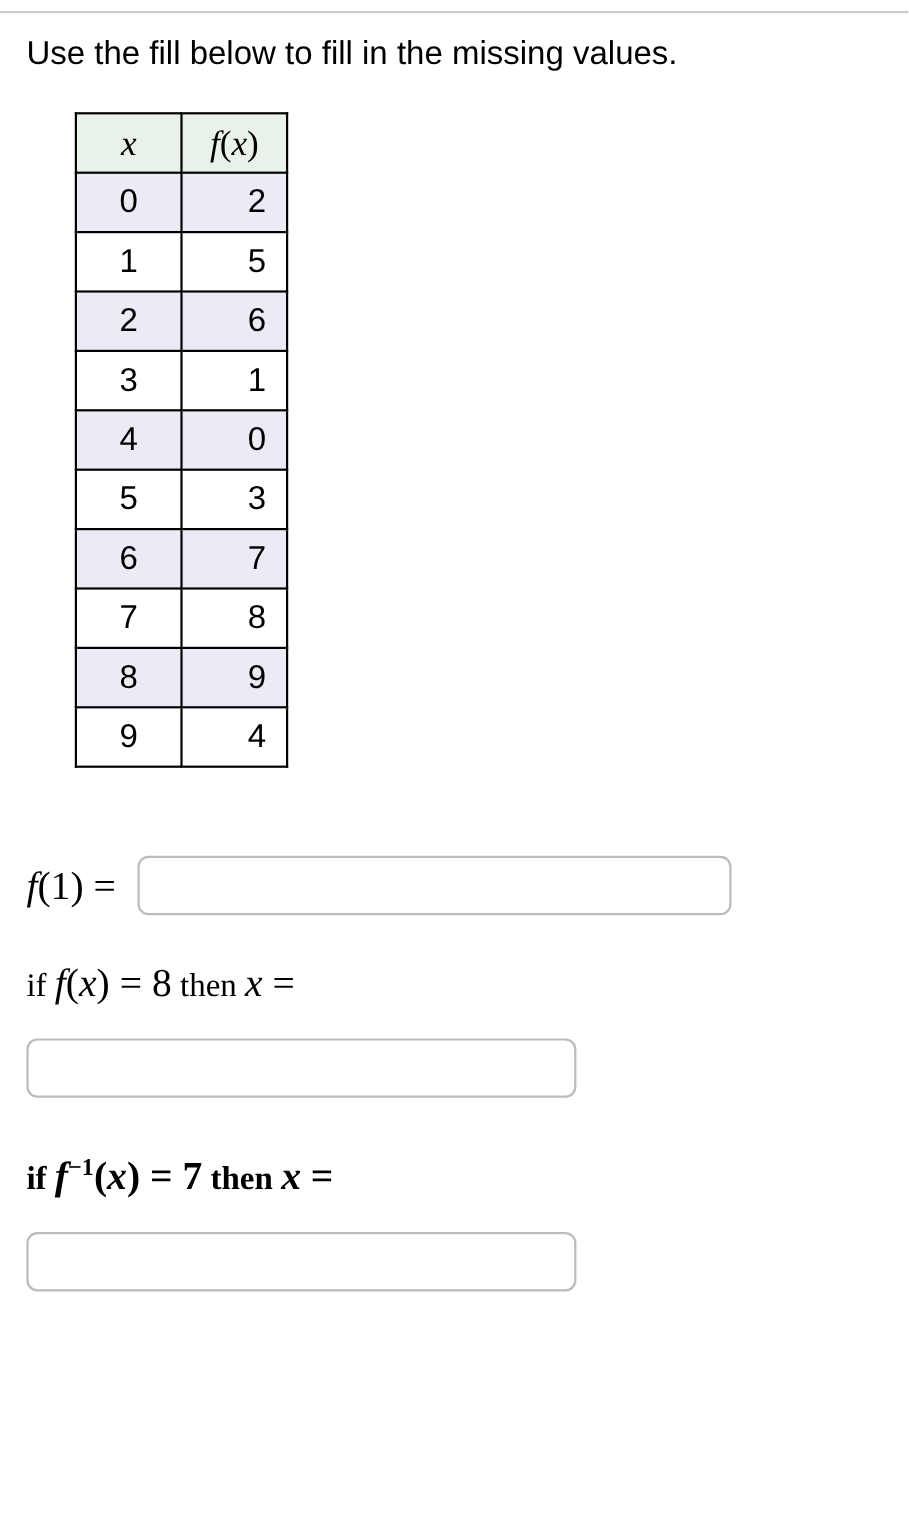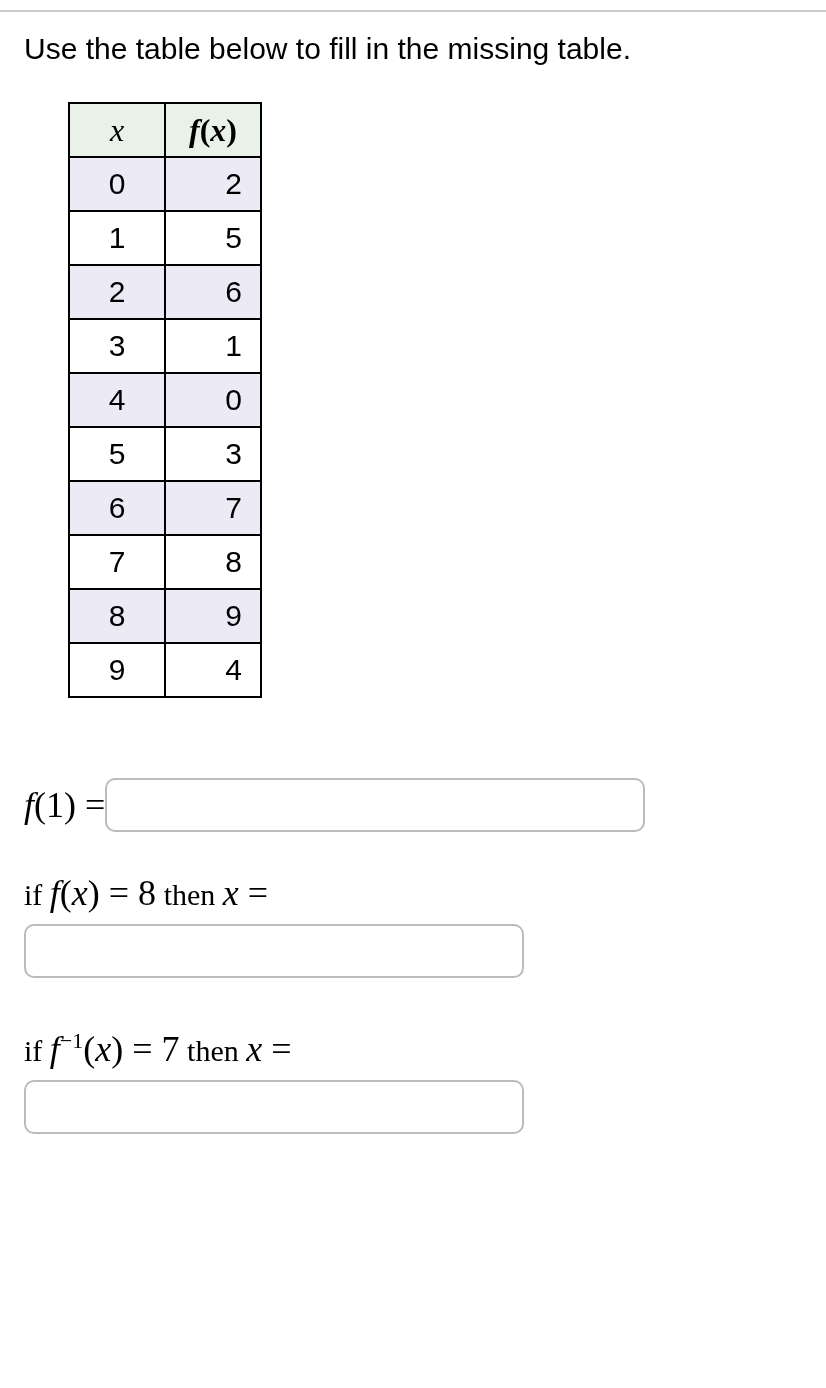--- a/index.html
+++ b/index.html
@@ -39,37 +39,36 @@
     font-weight: normal;
   }
   table.func th {
     background: #e8f2e8;
     font-family: "Cambria Math", "Times New Roman", serif;
     font-style: italic;
     font-size: 32px;
   }
   table.func th.fx {
     font-style: normal;
-    font-weight: bold;
   }
   table.func tbody tr:nth-child(odd) td {
     background: #eceaf5;
   }
   table.func tbody tr:nth-child(even) td {
     background: #fff;
   }
   table.func td.fxcol { text-align: right; padding-right: 18px; }
   table.func td.xcol { text-align: center; }
   .header-sep td, .header-sep th {
     border-bottom: 4px solid #000;
   }
   .qrow {
     display: flex;
     align-items: center;
-    gap: 0;
+    gap: 20px;
     margin-bottom: 40px;
     flex-wrap: wrap;
   }
   .math {
     font-family: "Cambria Math", "Times New Roman", serif;
     font-size: 36px;
   }
   .math .it { font-style: italic; }
   .math sup { font-size: 22px; vertical-align: super; }
   input.ans {
@@ -83,21 +82,21 @@
   .w-long { width: 540px; }
   .w-med { width: 500px; }
   .w-wide { width: 520px; }
 </style>
 </head>
 <body>
 
 <div class="topline"></div>
 <div class="content">
 
-  <div class="prompt">Use the table below to fill in the missing table.</div>
+  <div class="prompt">Use the fill below to fill in the missing values.</div>
 
   <div class="table-wrap">
     <table class="func">
       <thead>
         <tr class="header-sep">
           <th><span class="it">x</span></th>
           <th class="fx"><span style="font-style:italic;">f</span>(<span style="font-style:italic;">x</span>)</th>
         </tr>
       </thead>
       <tbody>
@@ -152,19 +151,19 @@
 
   <div class="qrow" style="margin-bottom:50px;align-items:flex-end;">
     <div style="width:100%;">
       <span class="math"><span style="font-family:'Comic Sans MS';font-size:30px;">if </span><span class="it">f</span><span>(</span><span class="it">x</span><span>) = 8</span><span style="font-family:'Comic Sans MS';font-size:30px;"> then </span><span class="it">x</span><span> = </span></span>
     </div>
     <input class="ans w-med" type="text" style="margin-top: 10px;">
   </div>
 
 
   <div class="qrow" style="margin-bottom:10px;">
-    <div style="width:100%;">
+    <div style="width:100%;font-weight:bold;">
       <span class="math"><span style="font-family:'Comic Sans MS';font-size:30px;">if </span><span class="it">f</span><sup>−1</sup><span>(</span><span class="it">x</span><span>) = 7</span><span style="font-family:'Comic Sans MS';font-size:30px;"> then </span><span class="it">x</span><span> = </span></span>
     </div>
     <input class="ans w-med" type="text" style="margin-top: 10px;">
   </div>
 
 </div>
 
 </body></html>

